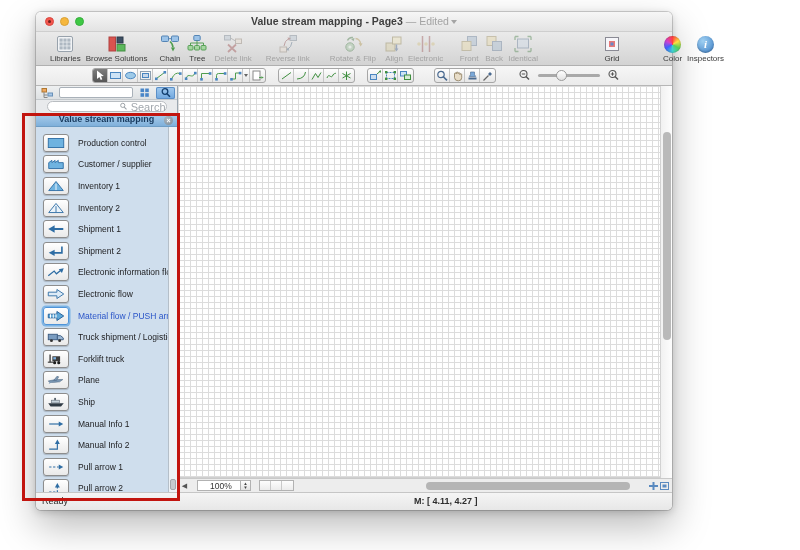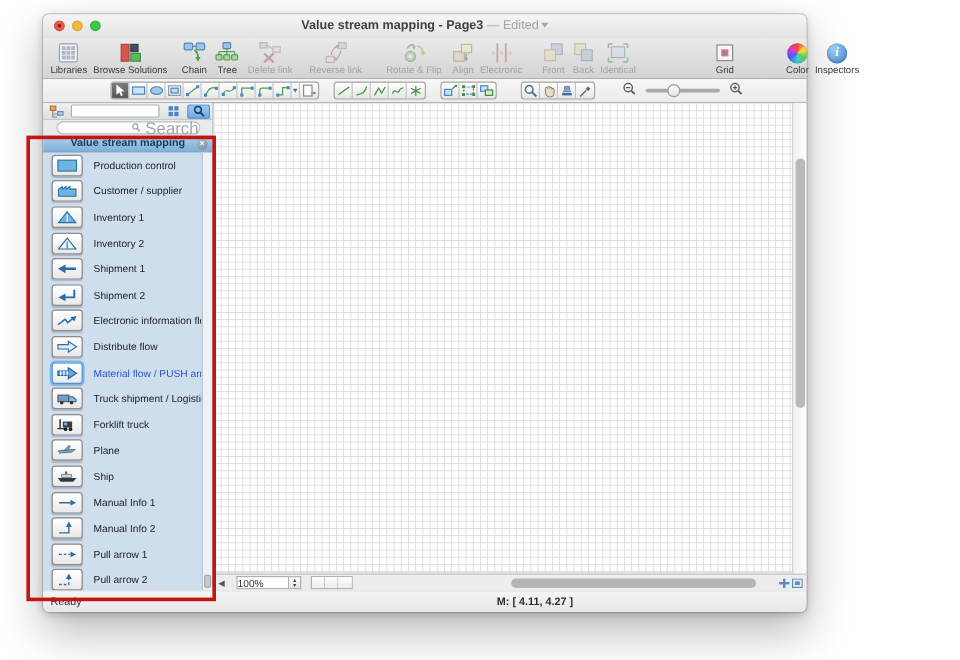--- a/index.html
+++ b/index.html
@@ -54,27 +54,27 @@
   
   .sidebar { position:absolute; left:0; top:74px; width:142px; height:406px; background:#cfdeed;
              border-right:1px solid #9aa6b0; display:flex; flex-direction:column; }
   .minirow { height:14px; background:linear-gradient(#eef0f1,#dee1e3); border-bottom:1px solid #c3c8cc;
              display:flex; align-items:center; gap:2px; padding:0 2px; flex:0 0 auto; }
   .minifield { flex:1; height:11px; background:#fff; border:1px solid #a9b1b9; border-radius:2px; }
   .minibtn { width:19px; height:12px; display:flex; align-items:center; justify-content:center; border-radius:2px; }
   .minibtn.active { background:linear-gradient(#a3cbf0,#6ea6de); box-shadow:inset 0 0 0 1px #5b8fc7; }
   .searchrow { height:14px; background:#e8eaec; border-bottom:1px solid #c9cdd1; display:flex; align-items:center; justify-content:center; flex:0 0 auto; }
   .searchfield { width:120px; height:11px; background:#fff; border:1px solid #b9bdc1; border-radius:6px;
-                 display:flex; align-items:center; justify-content:flex-end; gap:3px; font-size:14px; color:#a2a8ae; }
+                 display:flex; align-items:center; justify-content:flex-end; gap:3px; font-size:11px; color:#a2a8ae; }
   .libheader { height:13px; background:linear-gradient(#abceec,#7fb0da); border-bottom:1px solid #6e9dc5;
                display:flex; align-items:flex-start; justify-content:center; position:relative;
                font-size:9px; font-weight:700; color:#17395d; flex:0 0 auto; }
   .libclose { position:absolute; right:4px; top:2px; width:9px; height:9px; border-radius:50%;
               background:radial-gradient(circle at 35% 30%, #aab6c0, #7e8c98); color:#fff; font-size:7px; line-height:9px; text-align:center; }
-  .liblist { flex:1; overflow:hidden; padding-top:0; position:relative; }
+  .liblist { flex:1; overflow:hidden; padding-top:5px; position:relative; }
   .sbi { height:21.6px; display:flex; align-items:center; padding-left:7px; gap:9px; }
   .sbico { width:26px; height:18px; flex:0 0 auto; background:linear-gradient(#ffffff,#e9e9e9); border:1px solid #8d8d8d;
            border-radius:3px; display:flex; align-items:center; justify-content:center; box-shadow:0 1px 1px rgba(0,0,0,.18); }
   .sbi.sel .sbico { border:1px solid #4f94d8; box-shadow:0 0 0 1.5px #7db4e4, 0 1px 1px rgba(0,0,0,.18); }
   .sbl { font-size:8.5px; color:#1c1c1e; white-space:nowrap; }
   .sbi.sel .sbl { color:#2a55c8; }
   .sbscroll { position:absolute; right:0; top:0; bottom:0; width:9px; background:#eef2f6; border-left:1px solid #b5bfc9; }
   .sbthumb { position:absolute; right:1px; bottom:2px; width:6px; height:11px; background:#c6cace; border:1px solid #a3a7ab; border-radius:2px; }
 
   
@@ -82,21 +82,21 @@
             background-image:linear-gradient(to right,#dcdcdc 1px,transparent 1px),
                              linear-gradient(to bottom,#dcdcdc 1px,transparent 1px);
             background-size:6px 6px; border-bottom:1px solid #cfcfcf; }
   .vscroll { position:absolute; right:0; top:74px; width:12px; height:392px; background:linear-gradient(to right,#f1f1f1,#fdfdfd); border-left:1px solid #d2d2d2; }
   .vthumb { position:absolute; left:2px; top:46px; width:8px; height:208px; background:#b9b9b9; border-radius:4px; }
 
   
   .bottombar { position:absolute; left:142px; right:0; top:466px; height:14px; background:#ededed;
                border-top:1px solid #c9c9c9; display:flex; align-items:center; font-size:8.5px; color:#333; }
   .bbarrow { width:13px; text-align:center; font-size:7px; color:#555; }
-  .zoomfield { width:44px; height:11px; background:#fff; border:1px solid #b2b2b2; margin-left:6px; padding-left:0; line-height:10px; }
+  .zoomfield { width:44px; height:11px; background:#fff; border:1px solid #b2b2b2; margin-left:6px; padding-left:12px; line-height:10px; }
   .stepper { width:10px; height:11px; border:1px solid #b2b2b2; border-left:none; background:linear-gradient(#fff,#e3e3e3);
              display:flex; flex-direction:column; align-items:center; justify-content:center; font-size:4.5px; line-height:4px; color:#444; }
   .pagebtns { display:flex; margin-left:8px; height:11px; border:1px solid #b2b2b2; background:#fff; }
   .pagebtn { width:11px; border-right:1px solid #c9c9c9; background:linear-gradient(#fdfdfd,#ececec); }
   .pagebtn:last-child { border-right:none; }
   .hthumb { position:absolute; left:248px; right:42px; top:3px; height:8px; background:#b5b5b5; border-radius:4px; }
   .bbicons { position:absolute; right:3px; top:3px; display:flex; gap:2px; }
   .statusline { position:absolute; left:0; right:0; bottom:0; height:18px; background:linear-gradient(#f5f5f5,#e7e7e7);
                 border-top:1px solid #c6c6c6; border-radius:0 0 5px 5px; font-size:9px; color:#2d2d2d; }
   .ready { position:absolute; left:6px; top:3px; }
@@ -117,21 +117,21 @@
       <span class="light yellow"></span>
       <span class="light green"></span>
     </div>
     <div class="title">
       <span>Value stream mapping - Page3</span>
       <span class="suffix">— Edited</span><span class="caret-down"></span>
     </div>
   </div>
 
   <div class="toolbar">
-    <div class="tbi" style="margin-left:3px">
+    <div class="tbi" style="margin-left:11px">
       <span class="ti">
           <svg width="20" height="20" viewBox="0 0 20 20">
             <rect x="2.5" y="2.5" width="15" height="15" rx="1.5" fill="#f2f4f6" stroke="#98a2ac"></rect>
             <g fill="#aeb8c2">
               <rect x="4.5" y="4.5" width="3.2" height="3.2"></rect>
               <rect x="8.4" y="4.5" width="3.2" height="3.2"></rect>
               <rect x="12.3" y="4.5" width="3.2" height="3.2"></rect>
               <rect x="4.5" y="8.4" width="3.2" height="3.2"></rect>
               <rect x="8.4" y="8.4" width="3.2" height="3.2"></rect>
               <rect x="12.3" y="8.4" width="3.2" height="3.2"></rect>
@@ -560,21 +560,21 @@
             </svg>
           </span>
         <span class="sbl">Electronic information flow</span>
       </div>
       <div class="sbi">
         <span class="sbico">
             <svg width="20" height="14" viewBox="0 0 22 15">
               <polygon points="2.5,5.5 12,5.5 12,2.5 19.5,7.5 12,12.5 12,9.5 2.5,9.5" fill="#ddebf7" stroke="#2e6da4"></polygon>
             </svg>
           </span>
-        <span class="sbl">Distribute flow</span>
+        <span class="sbl">Electronic flow</span>
       </div>
       <div class="sbi sel">
         <span class="sbico">
             <svg width="20" height="14" viewBox="0 0 22 15">
               <polygon points="2.5,5.5 12,5.5 12,2.5 19.5,7.5 12,12.5 12,9.5 2.5,9.5" fill="#5fa8d8" stroke="#1f5c96"></polygon>
               <path d="M5 5.5 V9.5 M8 5.5 V9.5 M11 5.5 V9.5" stroke="#fff" stroke-width="1.2"></path>
             </svg>
           </span>
         <span class="sbl">Material flow / PUSH arrow</span>
       </div>

